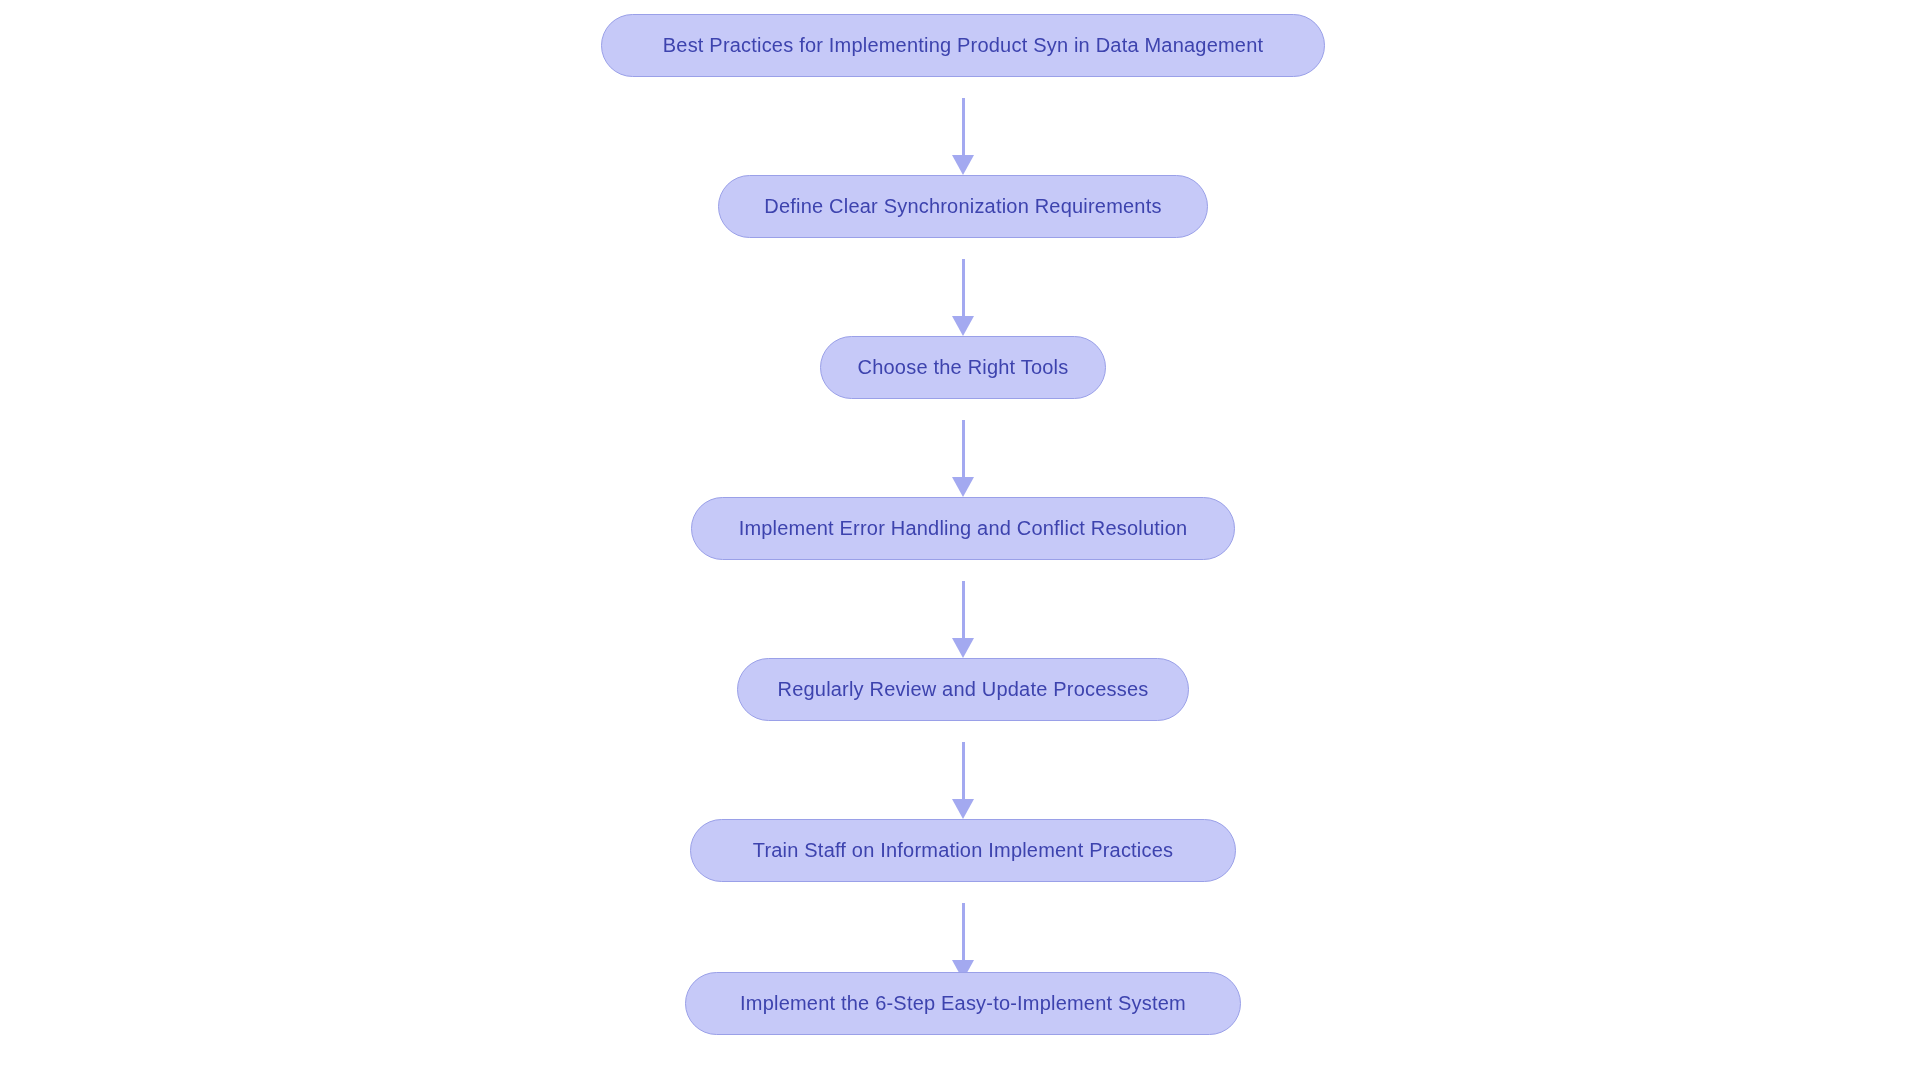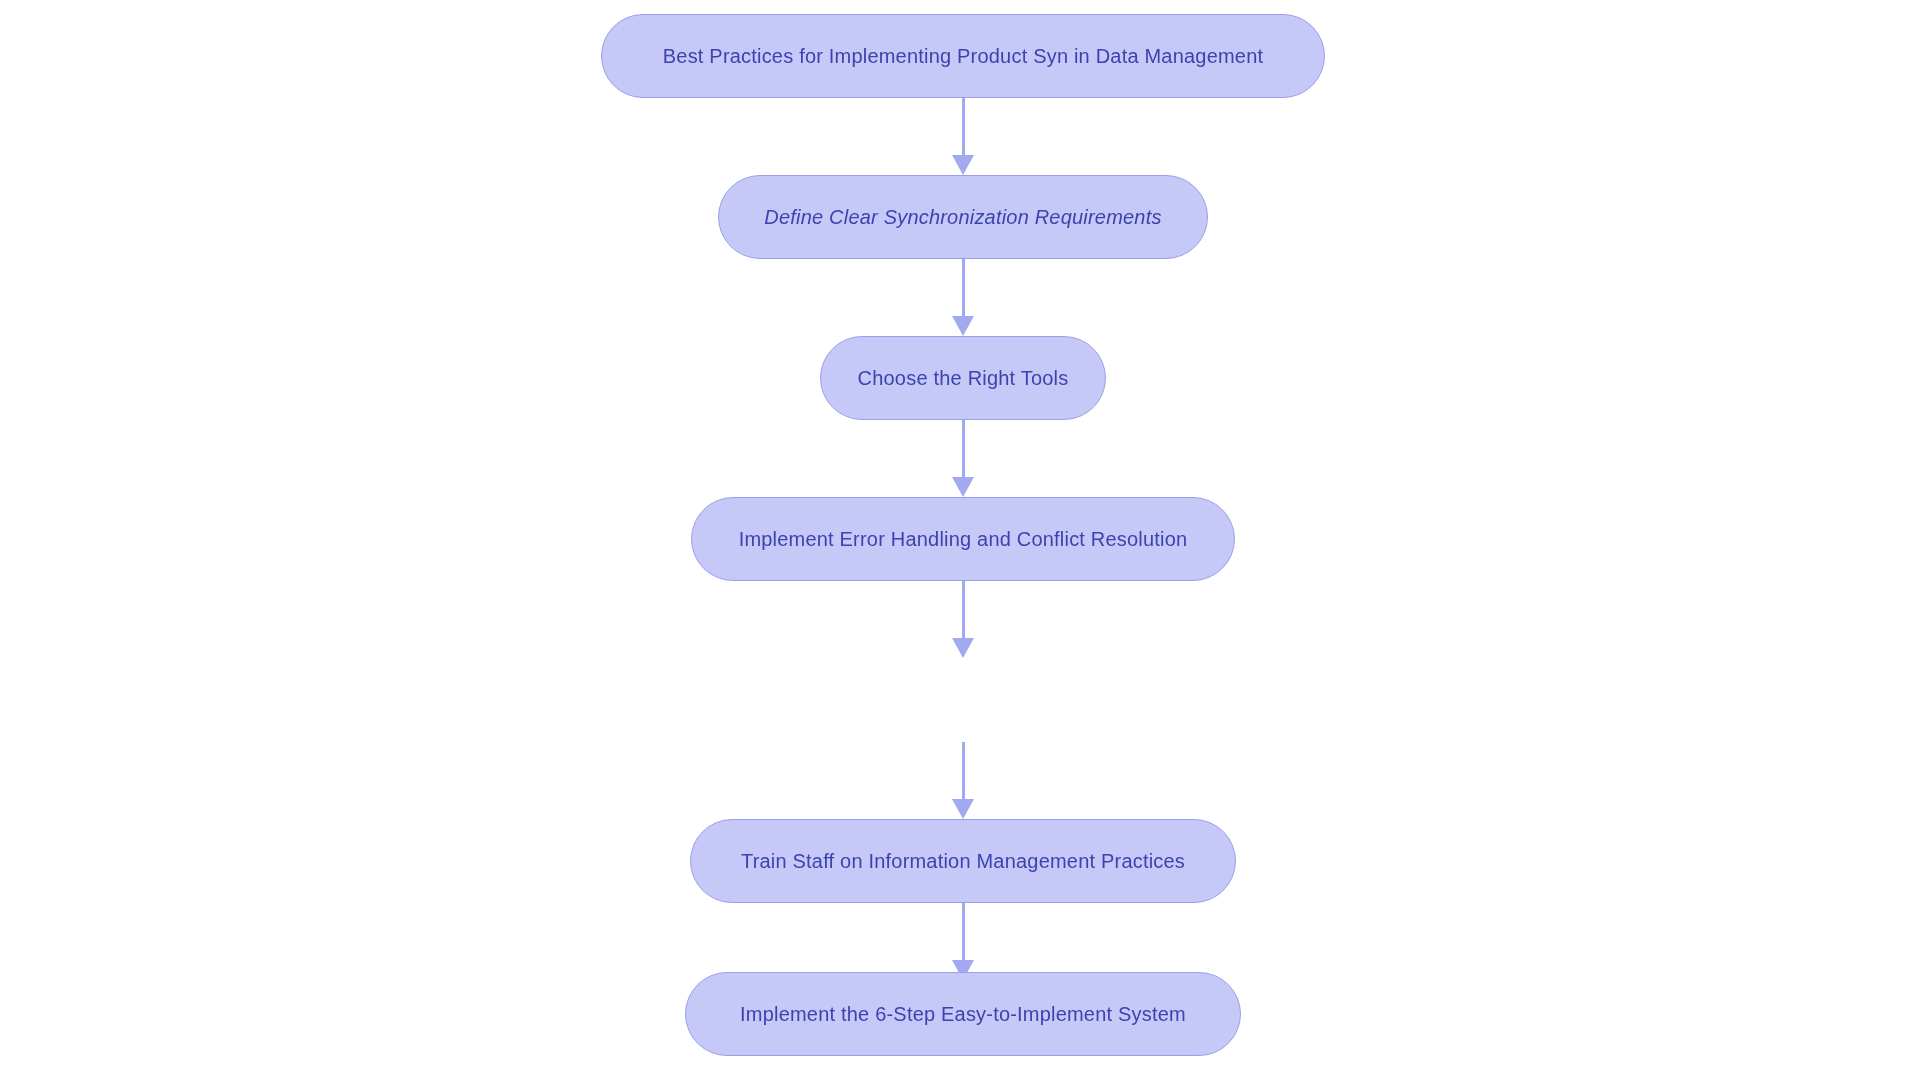--- a/index.html
+++ b/index.html
@@ -12,38 +12,38 @@
     position: relative;
     width: 1920px;
     height: 1083px;
     background: #ffffff;
     overflow: hidden;
   }
   .node {
     position: absolute;
     left: 963px;
     transform: translateX(-50%);
-    height: 84px;
+    height: 63px;
     box-sizing: border-box;
     background: var(--node-fill, #c6c9f8);
     border: 1.5px solid var(--node-border, #9aa0e8);
     border-radius: 42px;
     display: flex;
     align-items: center;
     justify-content: center;
     white-space: nowrap;
   }
   .node-label {
     font-size: 20px;
     font-weight: 500;
     letter-spacing: 0.2px;
     color: var(--node-text, #3d43ae);
   }
   .n1 { top: 14px;  width: 724px; }
-  .n2 { top: 175px; width: 490px; font-style: italic; }
+  .n2 { top: 175px; width: 490px; }
   .n3 { top: 336px; width: 286px; }
   .n4 { top: 497px; width: 544px; align-items: center; }
   .n5 { top: 658px; width: 452px; }
   .n6 { top: 819px; width: 546px; }
   .n7 { top: 972px; width: 556px; }
 
   .arrow {
     position: absolute;
     left: 963px;
     transform: translateX(-50%);
@@ -106,28 +106,31 @@
 
   <div class="node n4">
     <span class="node-label">Implement Error Handling and Conflict Resolution</span>
   </div>
 
   <div class="arrow a4">
     <div class="arrow-line"></div>
     <div class="arrow-head"></div>
   </div>
 
+  <div class="node n5">
+    <span class="node-label">Regularly Review and Update Processes</span>
+  </div>
 
   <div class="arrow a5">
     <div class="arrow-line"></div>
     <div class="arrow-head"></div>
   </div>
 
   <div class="node n6">
-    <span class="node-label">Train Staff on Information Management Practices</span>
+    <span class="node-label">Train Staff on Information Implement Practices</span>
   </div>
 
   <div class="arrow a6">
     <div class="arrow-line"></div>
     <div class="arrow-head"></div>
   </div>
 
   <div class="node n7">
     <span class="node-label">Implement the 6-Step Easy-to-Implement System</span>
   </div>

